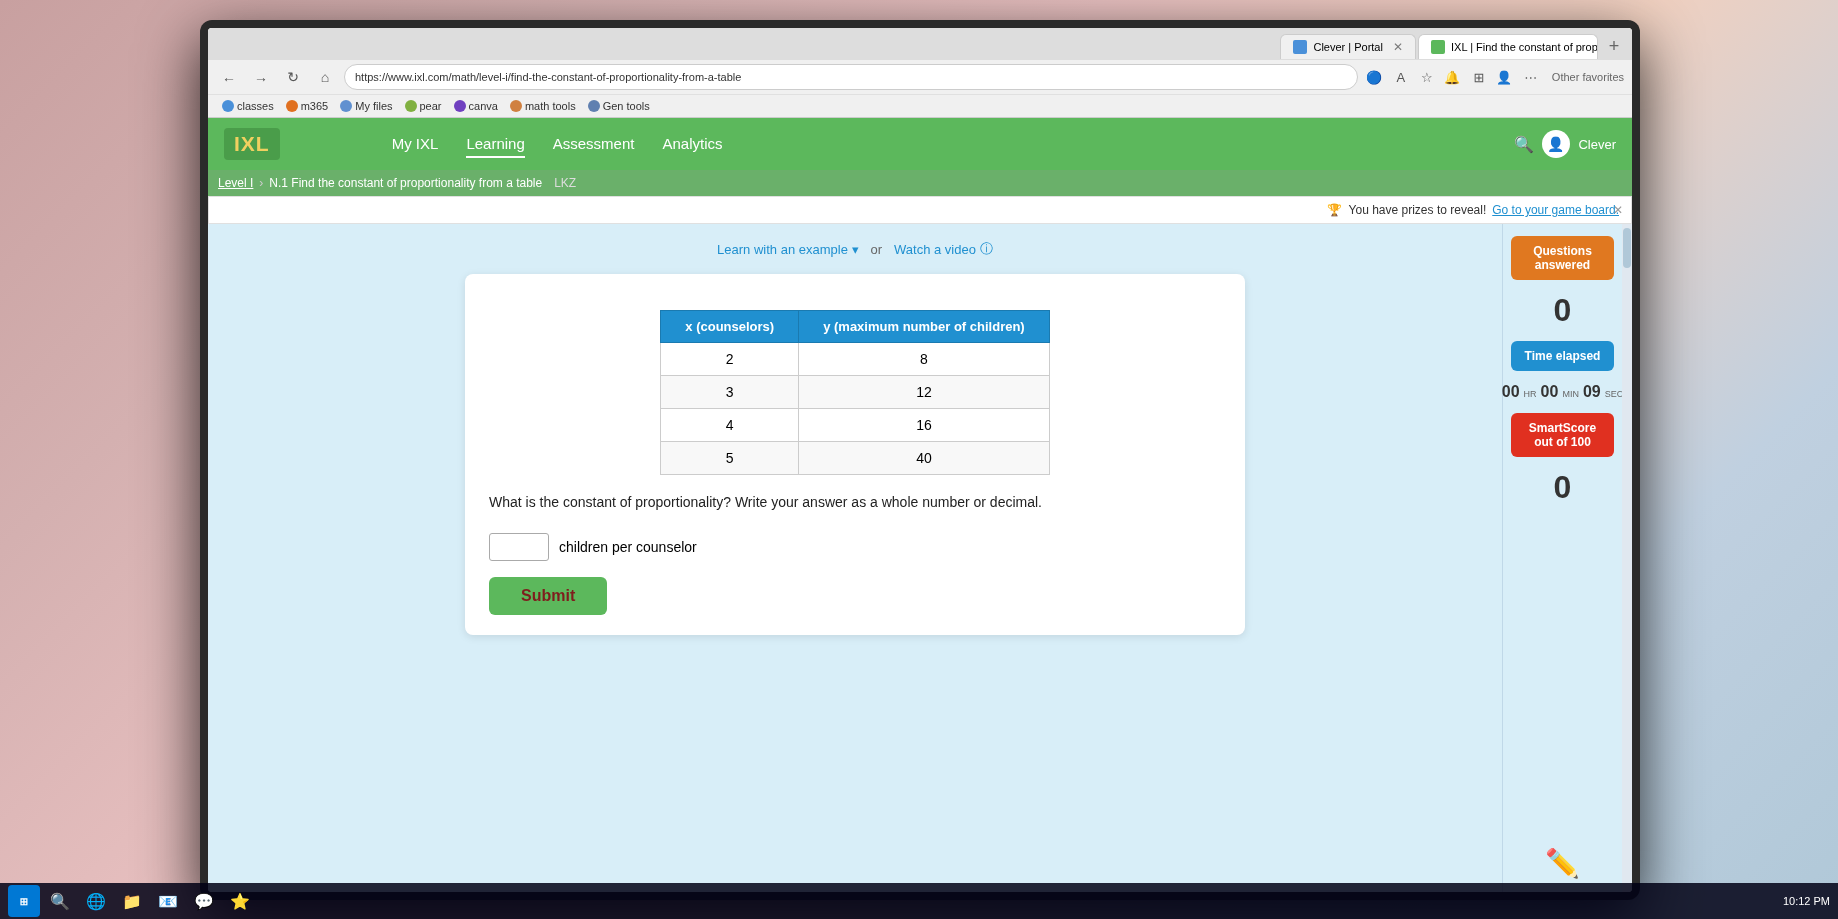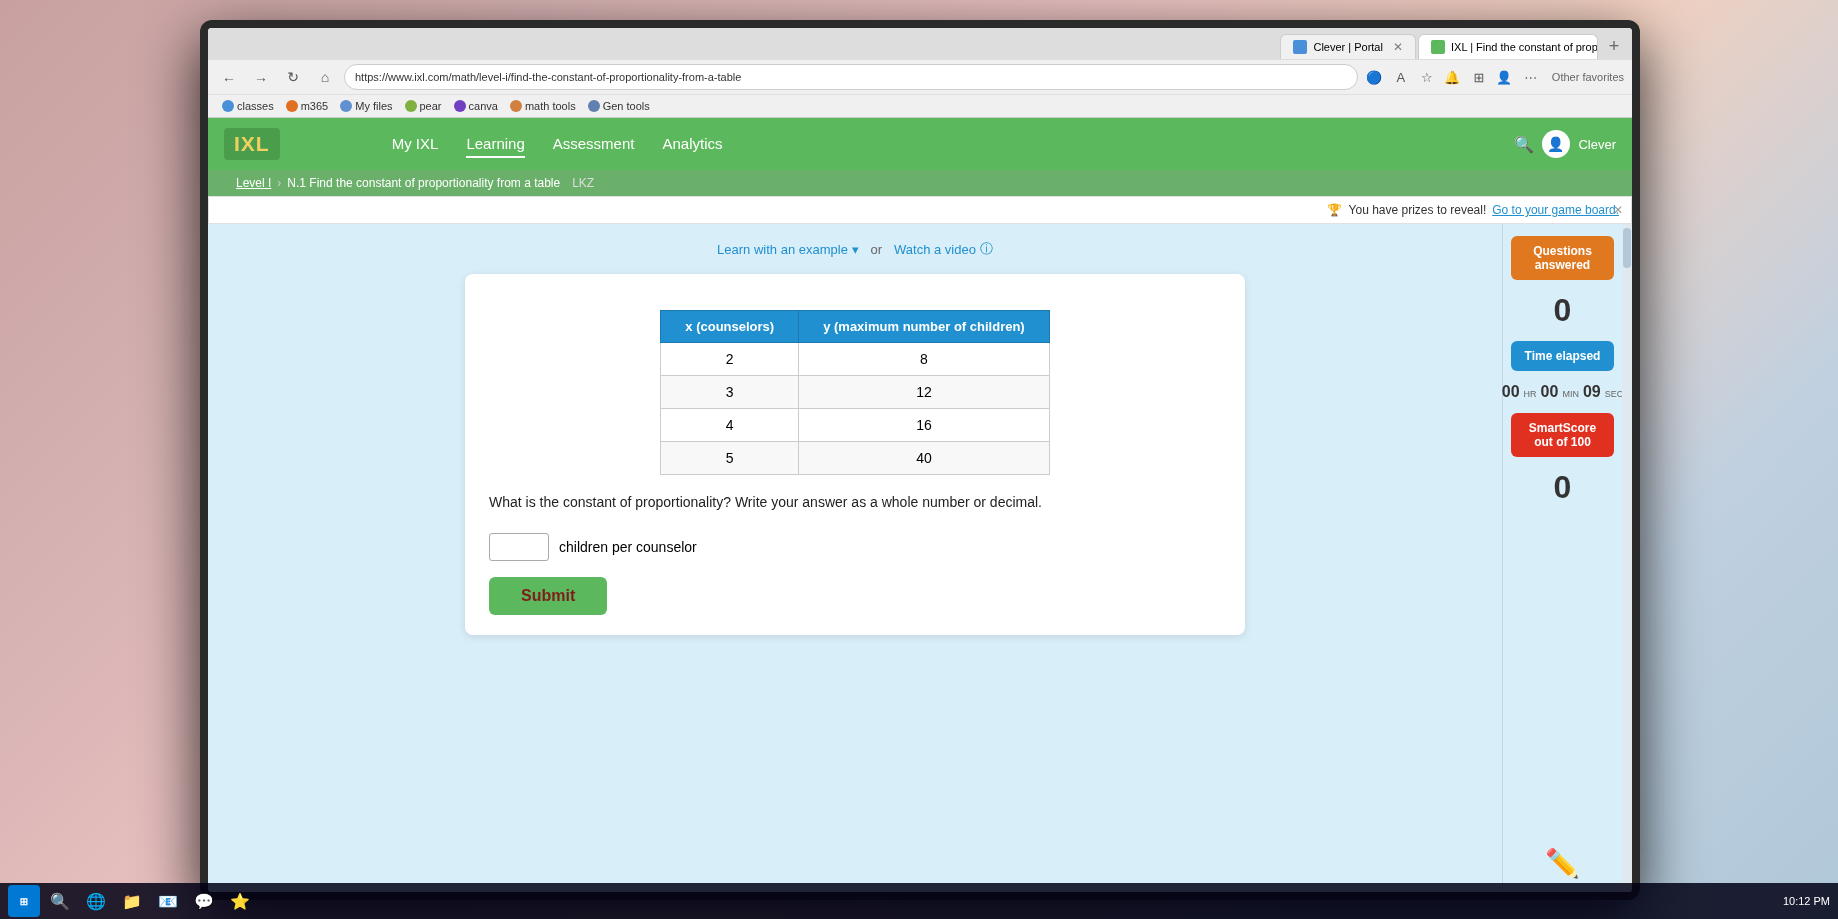--- a/index.html
+++ b/index.html
@@ -259,21 +259,21 @@
     }
 
     .user-name {
       color: #fff;
       font-size: 13px;
     }
 
     
     .breadcrumb-bar {
       background: #6ab06a;
-      padding: 6px 28px;
+      padding: 6px 10px;
       font-size: 12px;
       color: #fff;
       display: flex;
       align-items: flex-start;
       gap: 6px;
       flex-shrink: 0;
     }
 
     .breadcrumb-link {
       color: #fff;

